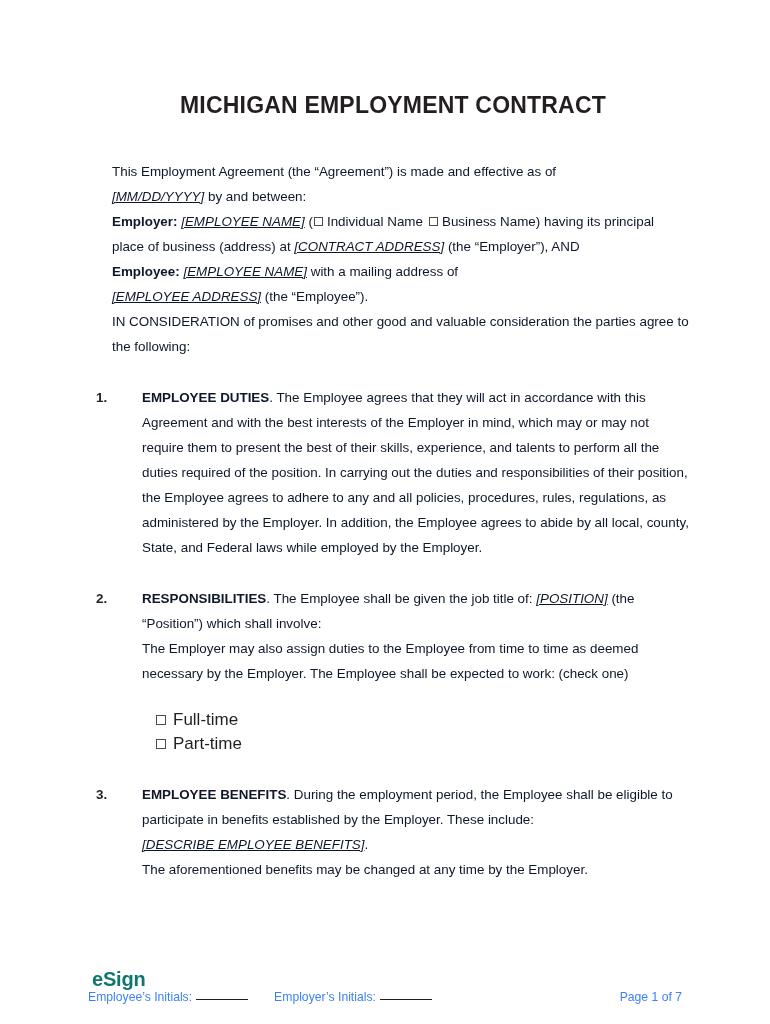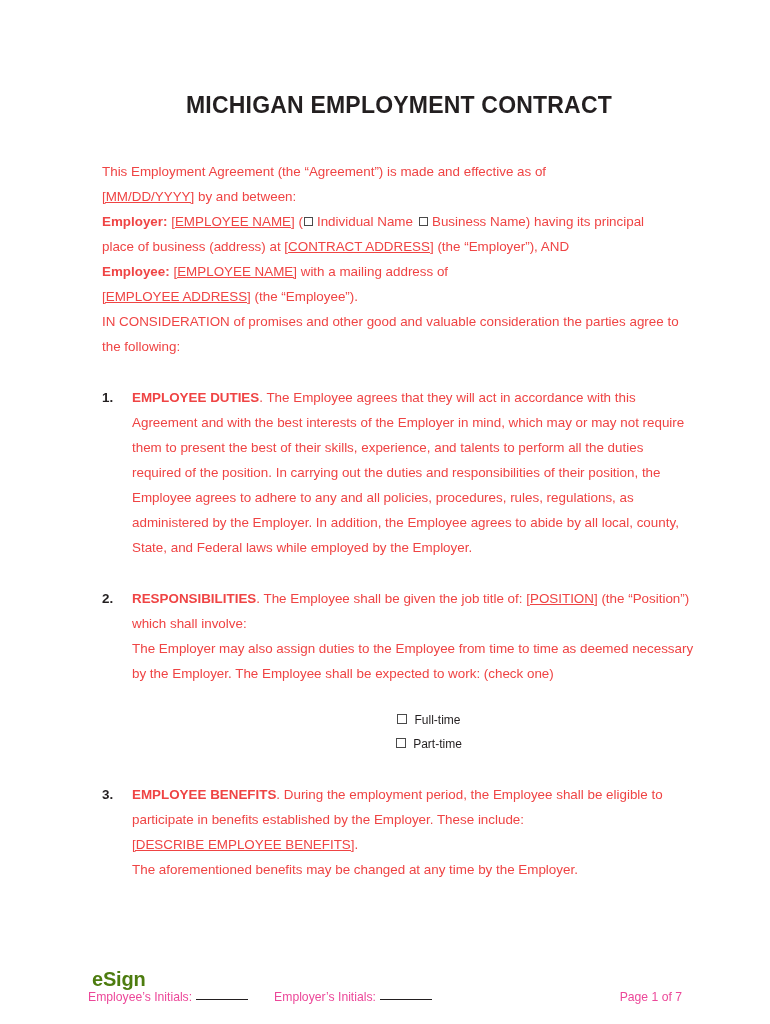--- a/index.html
+++ b/index.html
@@ -17,47 +17,48 @@
     position: relative;
     width: 770px;
     height: 1024px;
     box-sizing: border-box;
     padding: 0;
     background: #ffffff;
     overflow: hidden;
   }
   .content {
     position: absolute;
-    left: 102px;
+    left: 96px;
     top: 0;
     width: 594px;
   }
   .doc-title {
     text-align: center;
     font-size: 23px;
     font-weight: bold;
     letter-spacing: 0.2px;
     margin-top: 92px;
     margin-bottom: 0;
     color: #231f20;
   }
   p.para {
     font-size: 13.4px;
     line-height: 25px;
-    margin: 0 0 0 0;
-    color: #ef4444;
+    margin: 0 0 0 16px;
+    color: #0f172a;
   }
   .block {
     margin-top: 26px;
   }
   .block-tight {
     margin-top: 22px;
   }
   .u {
     text-decoration: underline;
+    font-style: italic;
   }
   .b {
     font-weight: bold;
   }
   .numbered {
     position: relative;
     padding-left: 30px;
     margin-top: 26px;
   }
   .numbered .num {
@@ -66,23 +67,22 @@
     top: 0;
     font-size: 13.4px;
     line-height: 25px;
     font-weight: bold;
   }
   .sub {
     margin-top: 22px;
   }
   .checkline {
     padding-left: 30px;
-    font-size: 12px;
+    font-size: 17px;
     line-height: 24px;
-    text-align: center;
   }
   .checkbox-glyph {
     display: inline-block;
     width: 10px;
     height: 10px;
     border: 1px solid #4a4a4a;
     margin-right: 7px;
     vertical-align: 0px;
     box-sizing: border-box;
   }
@@ -94,21 +94,21 @@
     margin: 0 4px 0 1px;
     vertical-align: 0px;
     box-sizing: border-box;
   }
   .footer {
     position: absolute;
     left: 88px;
     top: 946px;
     width: 594px;
     font-size: 12.2px;
-    color: #ec4899;
+    color: #3b82f6;
     text-align: right;
   }
   .footer-row {
     display: flex;
     align-items: baseline;
   }
   .footer-item {
     white-space: nowrap;
   }
   .footer-gap {
@@ -126,21 +126,21 @@
     margin-left: auto;
     white-space: nowrap;
     margin-top: 44px;
   }
   .esign {
     position: absolute;
     left: 92px;
     top: 968px;
     font-size: 20px;
     font-weight: bold;
-    color: #4d7c0f;
+    color: #0f766e;
     letter-spacing: -0.2px;
   }
 </style>
 </head>
 <body>
 
 <div class="page">
 
   <div class="content">
 

